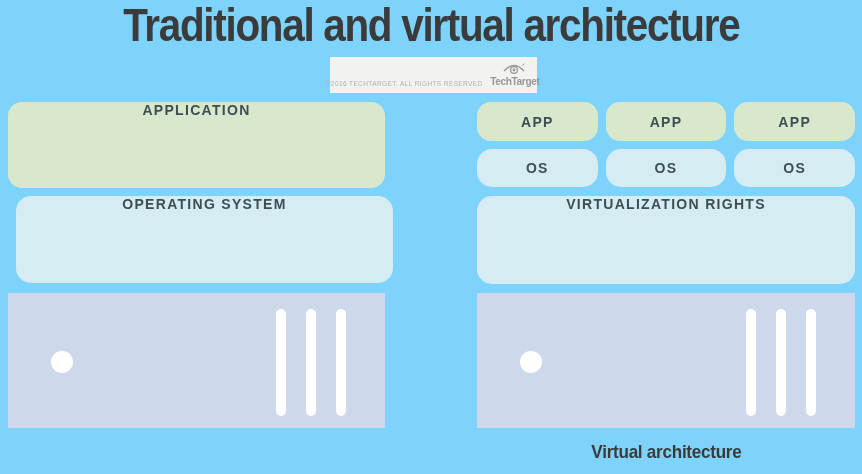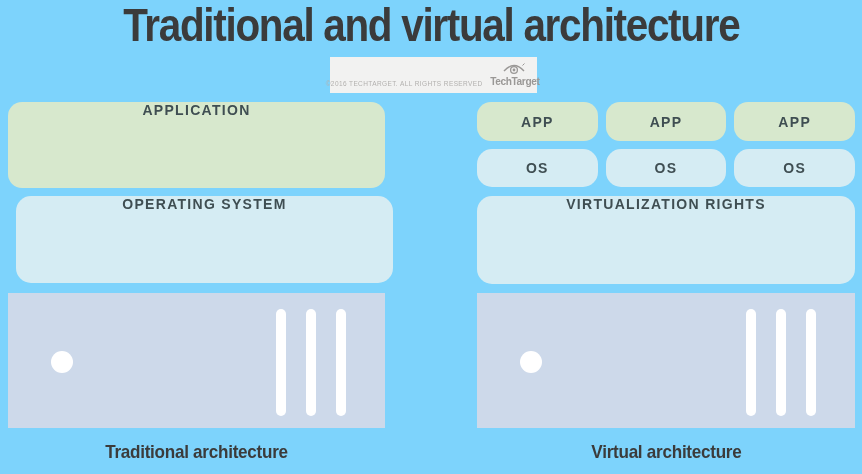--- a/index.html
+++ b/index.html
@@ -92,23 +92,20 @@
   </div>
   <div class="box cyan os-box-left">
     <span>OPERATING SYSTEM</span>
   </div>
   <div class="server server-left">
     <span class="led"></span>
     <span class="vent v1"></span>
     <span class="vent v2"></span>
     <span class="vent v3"></span>
   </div>
-  <div class="caption caption-left">
-    <span>Traditional architecture</span>
-  </div>
 
   <div class="row row-apps">
     <div class="cell green">
         <span>APP</span>
       </div>
     <div class="cell green">
         <span>APP</span>
       </div>
     <div class="cell green">
         <span>APP</span>

